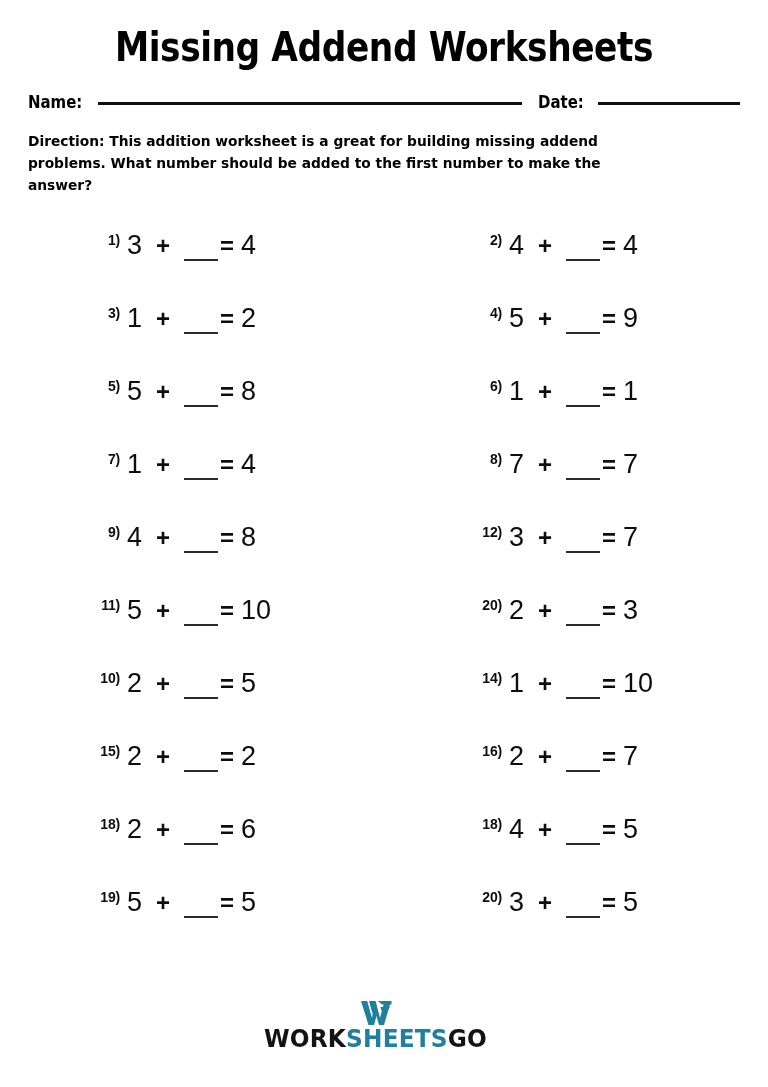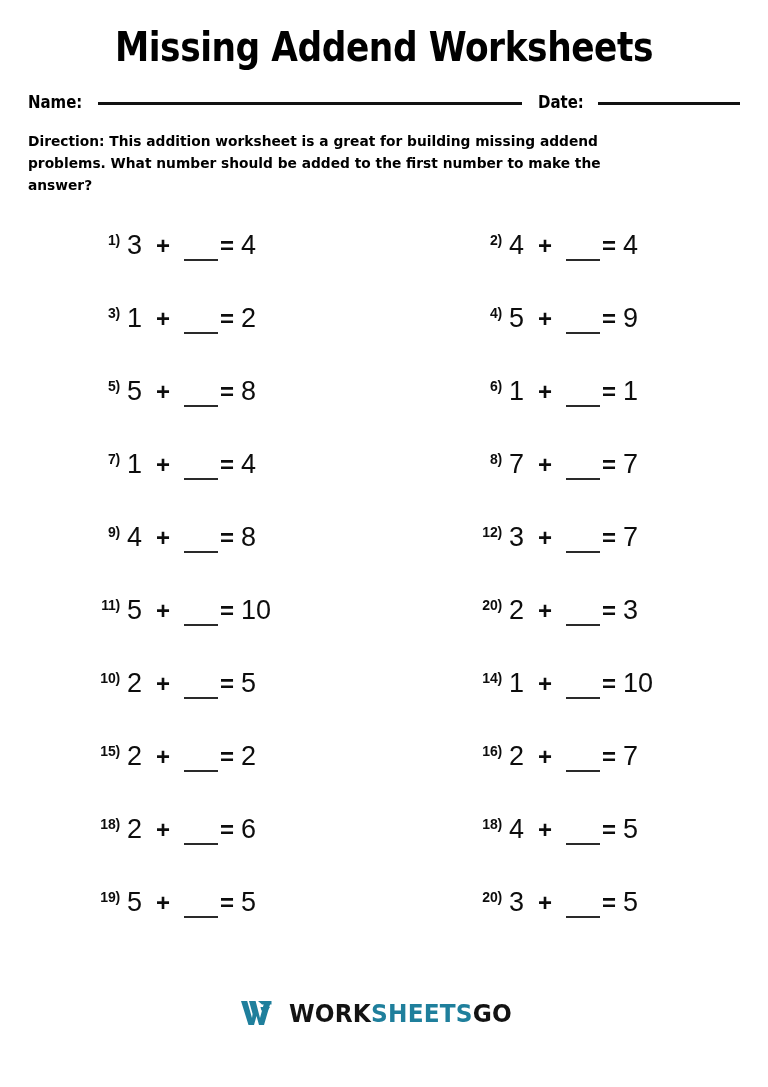--- a/index.html
+++ b/index.html
@@ -139,20 +139,21 @@
 
   
   .footer {
     position: absolute;
     left: 0;
     right: 0;
     top: 1000px;
     display: flex;
     align-items: center;
     justify-content: center;
+    flex-direction: column;
   }
   .logo-mark {
     width: 38px;
     height: 26px;
     margin-right: 11px;
     display: block;
   }
   .logo-text {
     font-family: "DejaVu Sans", sans-serif;
     font-weight: 700;

